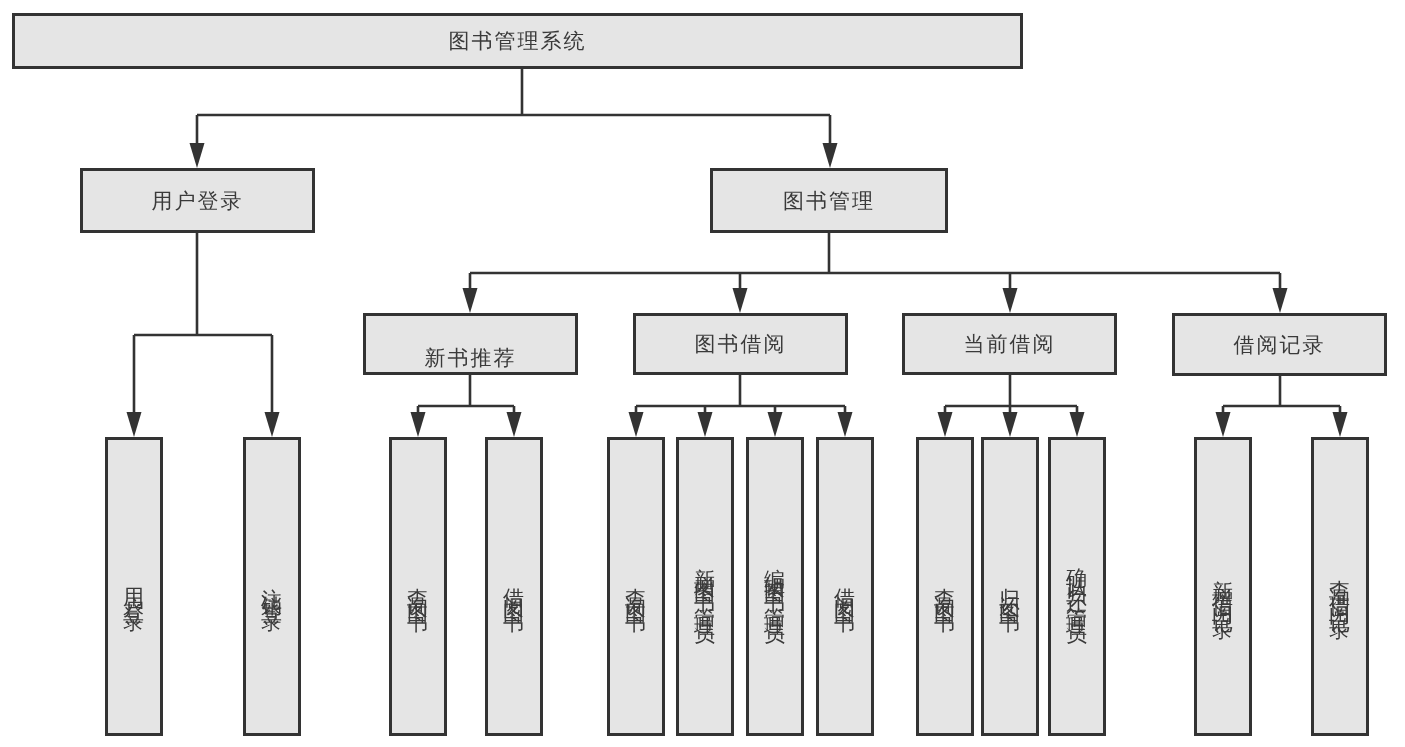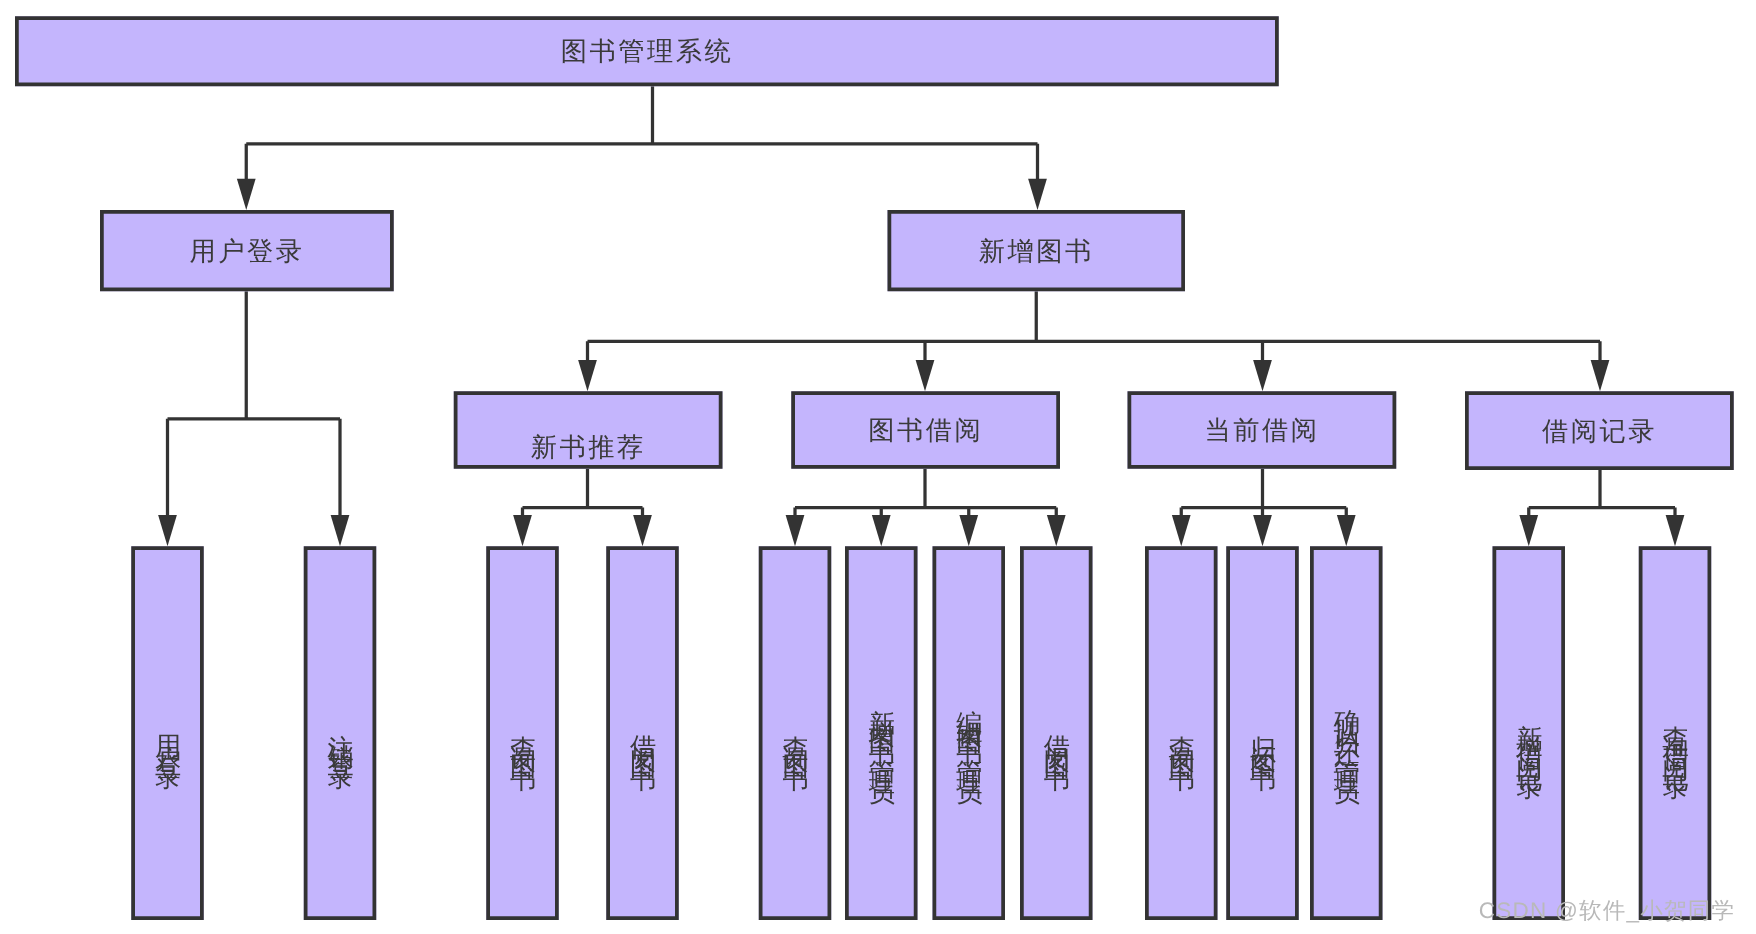--- a/index.html
+++ b/index.html
@@ -18,21 +18,21 @@
   #wires {
     position: absolute;
     left: 0; top: 0;
     width: 1405px; height: 747px;
     z-index: 1;
   }
   .node {
     position: absolute;
     box-sizing: border-box;
     border: 3px solid #333333;
-    background: #c4b5fd;
+    background: #e5e5e5;
     display: flex;
     align-items: center;
     justify-content: center;
     z-index: 2;
   }
   .node .lbl {
     color: #3a3a3a;
     font-size: 21px;
     letter-spacing: 2px;
     white-space: nowrap;
@@ -127,21 +127,21 @@
   </svg>
 
   <div class="node n-root">
     <span class="lbl">图书管理系统</span>
   </div>
 
   <div class="node n-login">
     <span class="lbl">用户登录</span>
   </div>
   <div class="node n-mgmt">
-    <span class="lbl">新增图书</span>
+    <span class="lbl">图书管理</span>
   </div>
 
   <div class="node n-rec">
     <span class="lbl">新书推荐</span>
   </div>
   <div class="node n-cur">
     <span class="lbl">当前借阅</span>
   </div>
   <div class="node n-borrow">
     <span class="lbl">图书借阅</span>
@@ -187,15 +187,14 @@
     <span class="lbl">确认归还（管理员）</span>
   </div>
 
   <div class="node leaf lf-12">
     <span class="lbl">新增借阅记录</span>
   </div>
   <div class="node leaf lf-13">
     <span class="lbl">查询借阅记录</span>
   </div>
 
-  <div class="watermark">CSDN @软件_小贺同学</div>
 
 </div>
 
 </body></html>

